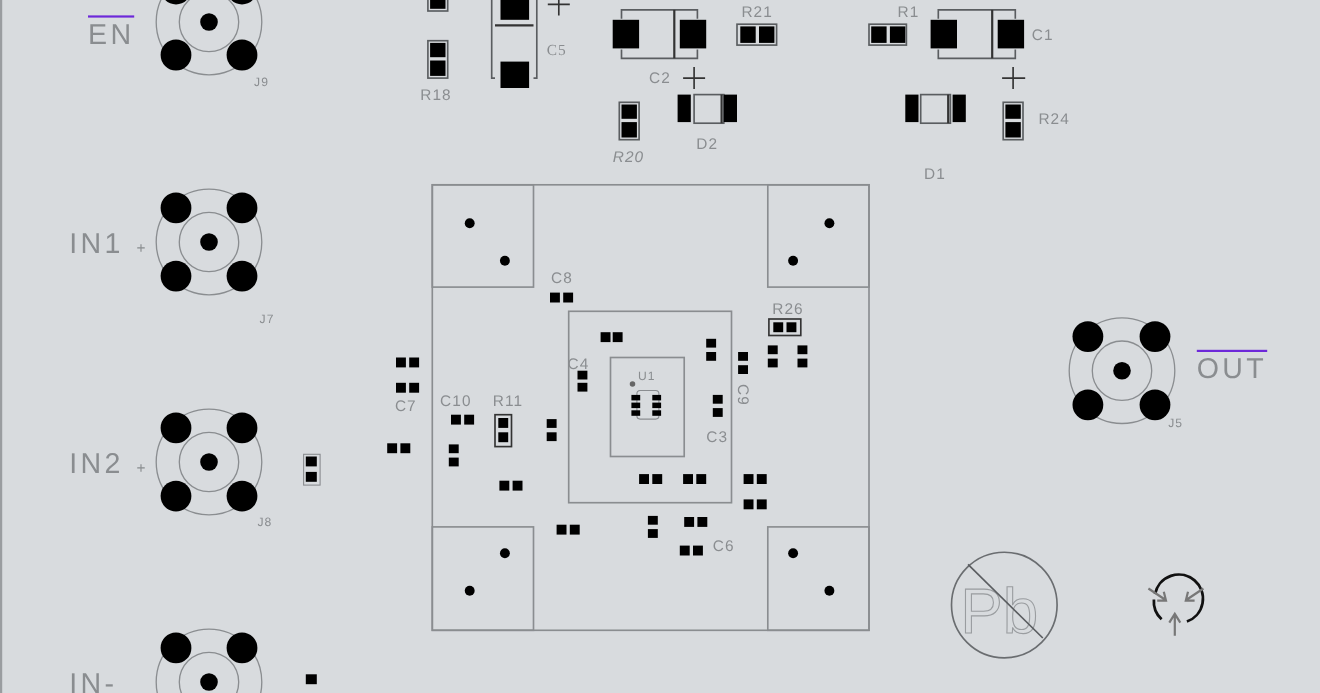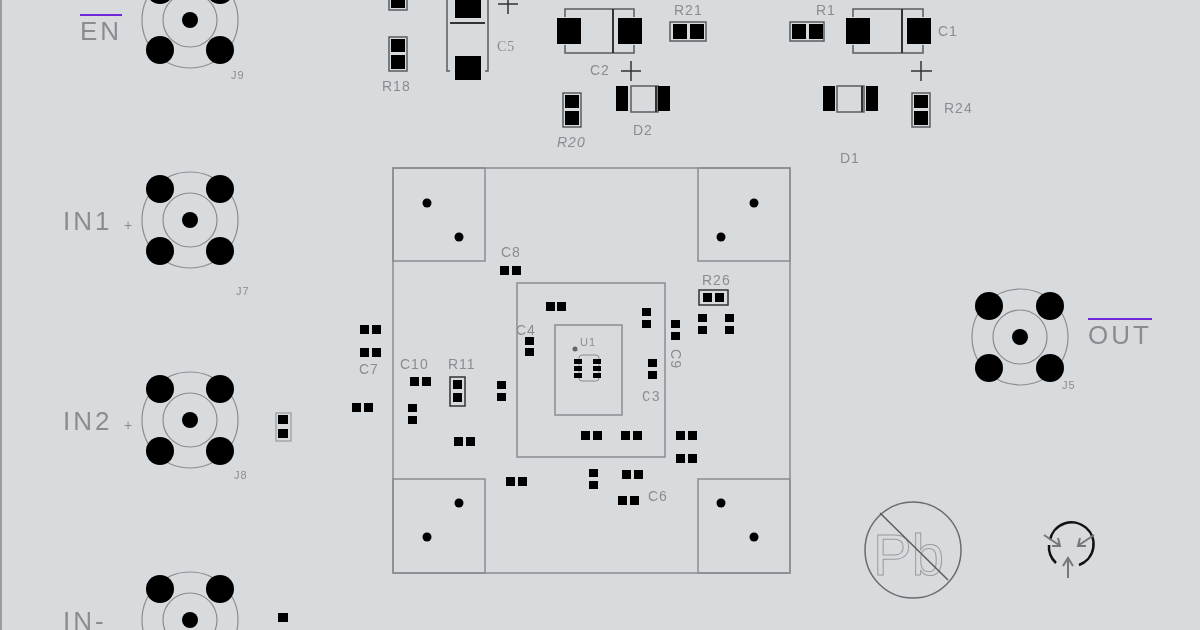--- a/index.html
+++ b/index.html
@@ -288,15 +288,15 @@
 <div class="lbl small" style="left:840px;top:123px;margin-top:28px;">D1</div>
 <div class="lbl small" style="left:944px;top:101px;">R24</div>
 
 <div class="lbl small" style="left:501px;top:245px;">C8</div>
 <div class="lbl small" style="left:516px;top:323px;">C4</div>
 <div class="lbl small" style="left:400px;top:357px;text-align:right;">C10</div>
 <div class="lbl small" style="left:448px;top:357px;">R11</div>
 <div class="lbl small" style="left:359px;top:362px;">C7</div>
 <div class="lbl small" style="left:702px;top:273px;">R26</div>
 <div class="lbl tiny" style="left:580px;top:337px;">U1</div>
-<div class="lbl small" style="left:642px;top:390px;font-family:Liberation Mono, monospace;">C3</div>
+<div class="lbl small" style="left:642px;top:390px;">C3</div>
 <div class="lbl small" style="left:666px;top:352px;transform:rotate(90deg);">C9</div>
 <div class="lbl small" style="left:648px;top:473px;margin-top:16px;">C6</div>
 
 </body></html>

